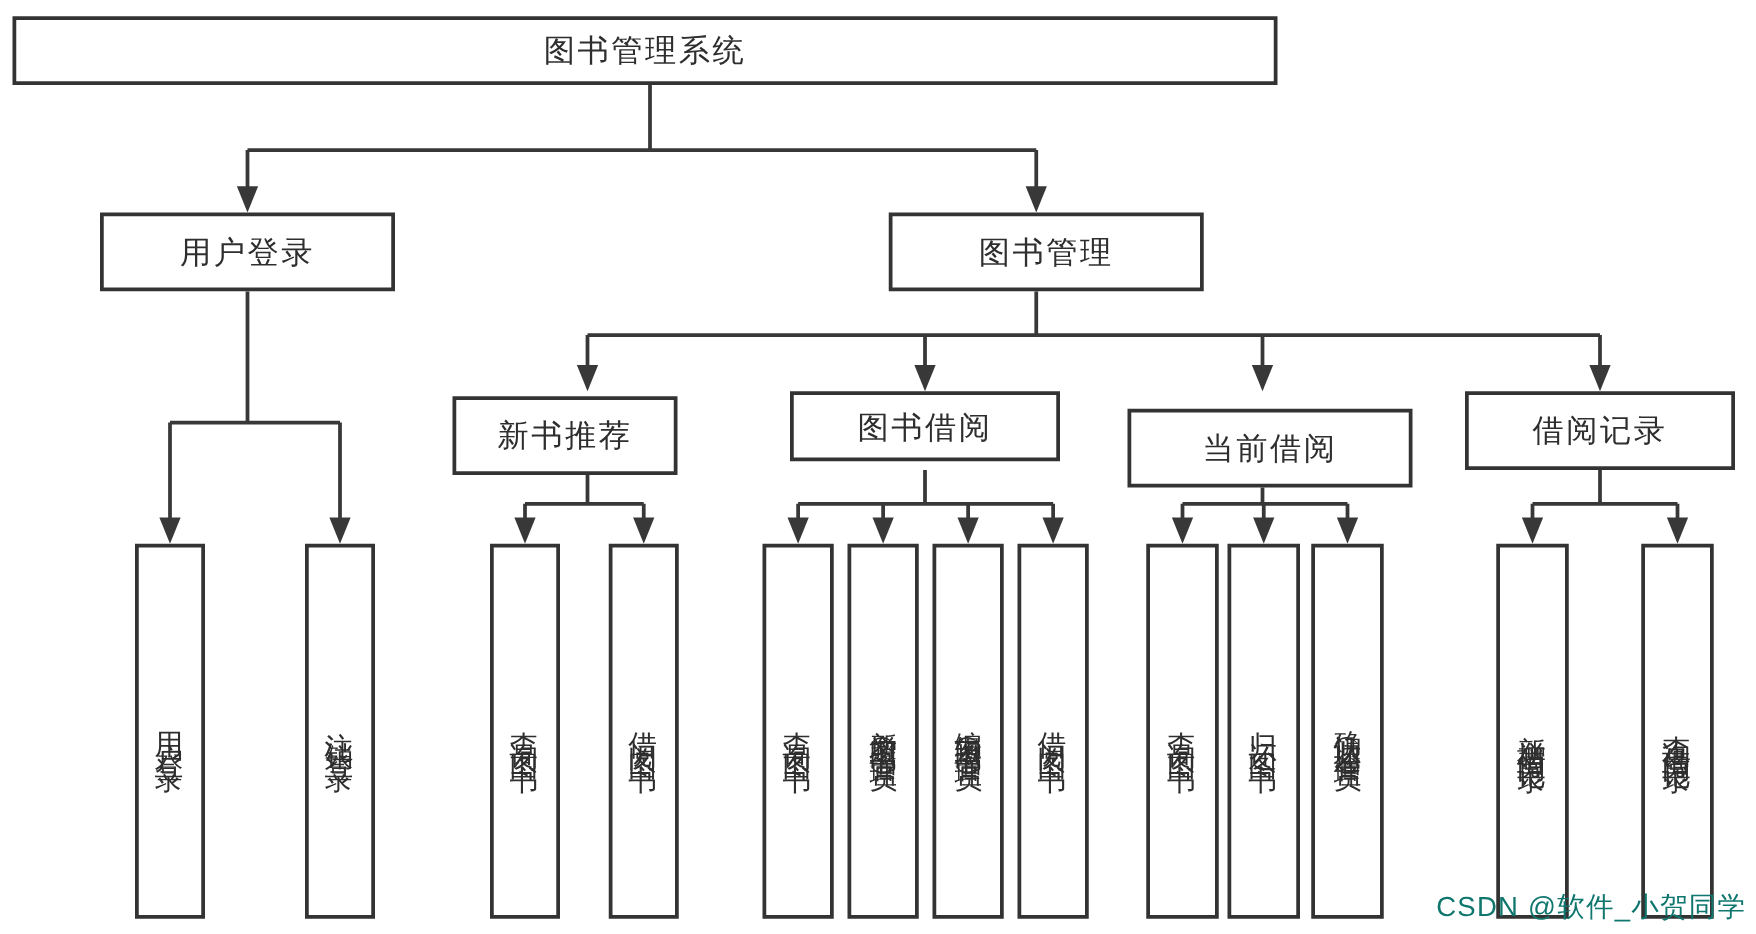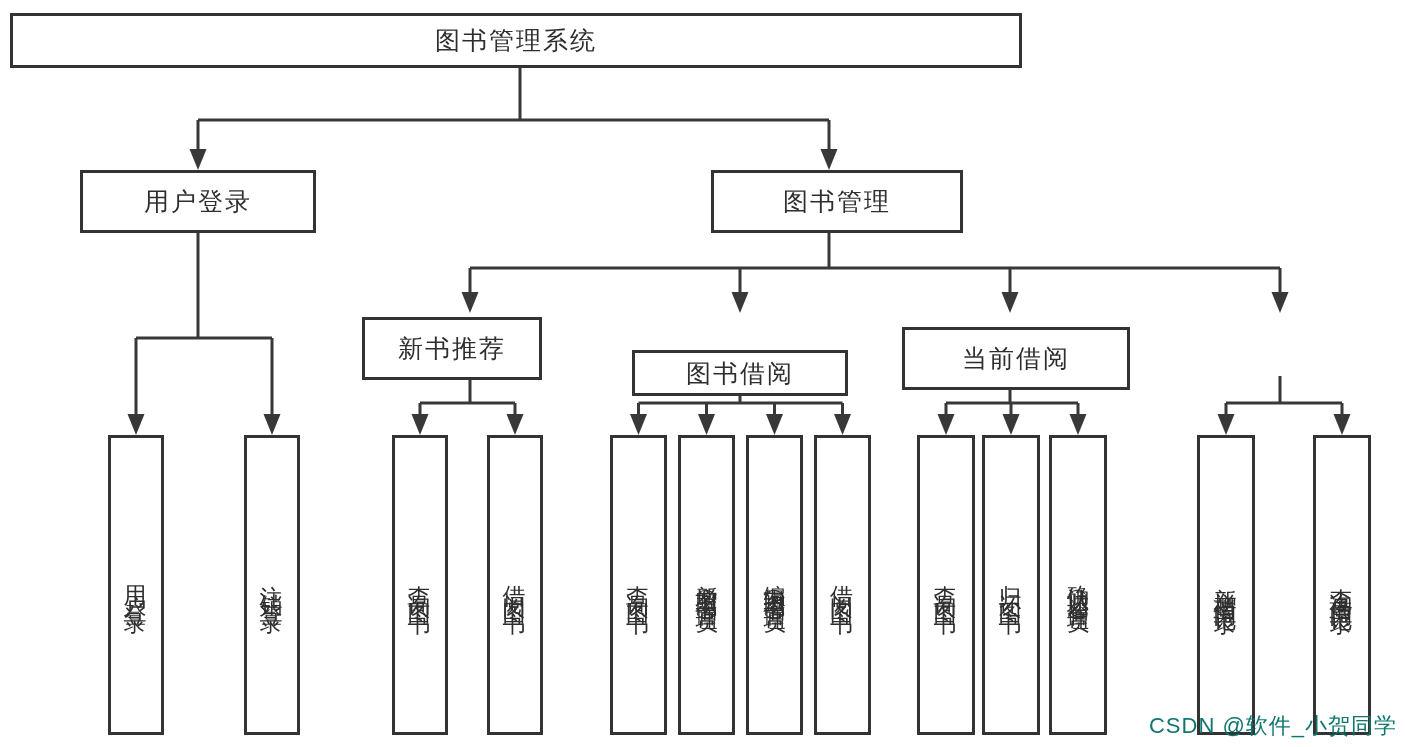--- a/index.html
+++ b/index.html
@@ -108,25 +108,28 @@
   <div class="box" style="left:80px; top:170px; width:236px; height:63px;">
     <span class="hlabel">用户登录</span>
   </div>
   <div class="box" style="left:711px; top:170px; width:252px; height:63px;">
     <span class="hlabel">图书管理</span>
   </div>
 
   <div class="box" style="left:362px; top:317px; width:180px; height:63px;">
     <span class="hlabel">新书推荐</span>
   </div>
-  <div class="box" style="left:632px; top:313px; width:216px; height:46px;margin-top:37px;">
+  <div class="box" style="left:632px; top:313px; width:216px; height:56px;">
     <span class="hlabel">图书借阅</span>
   </div>
   <div class="box" style="left:902px; top:327px; width:228px; height:63px;font-family:Liberation Serif, serif;">
     <span class="hlabel">当前借阅</span>
+  </div>
+  <div class="box" style="left:1172px; top:313px; width:216px; height:63px;">
+    <span class="hlabel">借阅记录</span>
   </div>
 
   <div class="box" style="left:108px; top:435px; width:56px; height:300px;">
     <span class="vtext">用户登录</span>
   </div>
   <div class="box" style="left:244px; top:435px; width:56px; height:300px;">
     <span class="vtext">注销登录</span>
   </div>
 
   <div class="box" style="left:392px; top:435px; width:56px; height:300px;">

